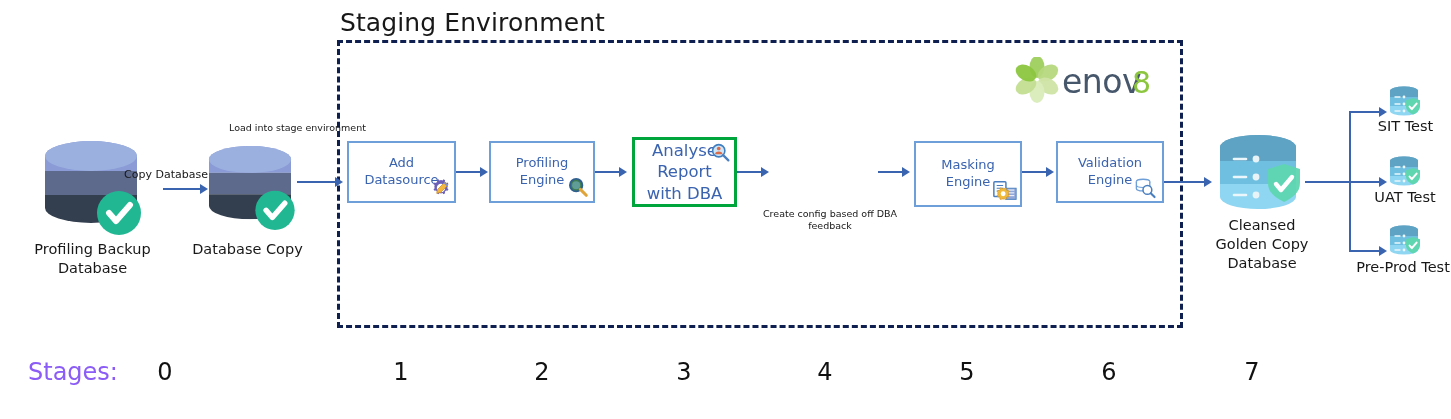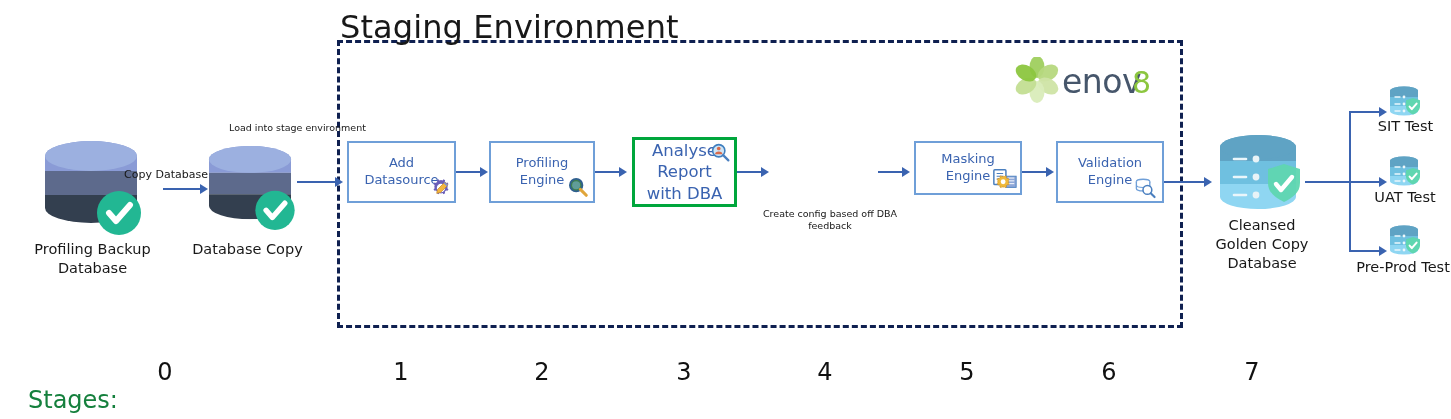--- a/index.html
+++ b/index.html
@@ -4,21 +4,21 @@
 <style>
   html,body{margin:0;padding:0;background:#ffffff;}
   body{width:1451px;height:419px;position:relative;overflow:hidden;
        font-family:"DejaVu Sans","Liberation Sans",sans-serif;}
   #canvas{position:relative;width:1451px;height:419px;}
   .abs{position:absolute;}
 
   
   #staging-box{left:337px;top:40px;width:846px;height:288px;
       border:3px dashed #0f2050;box-sizing:border-box;}
-  #staging-title{left:340px;top:8px;font-size:32px;color:#181818;
+  #staging-title{left:340px;top:8px;font-size:25px;color:#181818;
       letter-spacing:.1px;white-space:nowrap;}
 
   
   .pbox{box-sizing:border-box;border:2px solid #6f9fd8;background:#ffffff;
       display:flex;align-items:center;justify-content:center;text-align:center;}
   .pbox.green{border:3px solid #00a63c;}
   .pbox .plabel{color:#3a63b0;font-size:13px;line-height:1.28;
       padding:0 4px;white-space:pre-line;}
   .pbox.green .plabel{font-size:16.5px;}
 
@@ -32,21 +32,21 @@
       border-left:8px solid #3a63b0;}
   .vline{position:absolute;width:2px;background:#3a63b0;}
 
   
   .cap{position:absolute;text-align:center;color:#181818;}
   .cap-lg{font-size:14.5px;line-height:1.32;}
   .cap-sm{font-size:11px;line-height:1.3;}
   .cap-xs{font-size:9.5px;line-height:1.3;}
 
   
-  #stages-label{left:28px;top:358px;font-size:24px;color:#15803d;margin-top:28px;}
+  #stages-label{left:28px;top:358px;font-size:24px;color:#8b5cf6;}
   .stage-num{position:absolute;top:358px;font-size:24px;color:#111;
       text-align:center;width:40px;}
 
   
   #enov8{left:1015px;top:57px;width:145px;height:48px;text-align:center;}
 
   
   .dbwrap{position:absolute;}
 </style>
 </head>
@@ -158,21 +158,21 @@
   </div>
 
   <div class="arrow-h" style="left:737px;top:171px;width:26px;"></div>
   <div class="arrow-head" style="left:761px;top:167px;"></div>
 
   <div class="cap cap-xs" style="left:755px;top:208px;width:150px;">Create config based off DBA feedback</div>
 
   <div class="arrow-h" style="left:878px;top:171px;width:26px;"></div>
   <div class="arrow-head" style="left:902px;top:167px;"></div>
 
-  <div class="abs pbox" id="box5" style="left:914px;top:141px;width:108px;height:54px;">
+  <div class="abs pbox" id="box5" style="left:914px;top:141px;width:108px;height:66px;">
     <span class="plabel">Masking
 Engine</span>
     <svg class="bicon" style="right:2px;bottom:2px;" width="26" height="24" viewBox="0 0 28 24">
       <rect x="2" y="2" width="13" height="16" rx="1" fill="#ffffff" stroke="#4a7fbf" stroke-width="1.6"></rect>
       <path d="M5,6 h7 M5,9 h7 M5,12 h5" stroke="#4a7fbf" stroke-width="1.1"></path>
       <rect x="15" y="9" width="11" height="12" fill="#8fa8d8" stroke="#4a7fbf" stroke-width="1"></rect>
       <path d="M17,11 h7 M17,14 h7 M17,17 h7" stroke="#ffffff" stroke-width="1"></path>
       <g transform="translate(12,15)">
         <path d="M0,-6 l1.4,.4 .8,-1 1.4,.9 -.3,1.3 1,1 1.3,-.3 .9,1.4 -1,.8 .4,1.4 -.4,1.4 1,.8 -.9,1.4 -1.3,-.3 -1,1 .3,1.3 -1.4,.9 -.8,-1 -1.4,.4 -1.4,-.4 -.8,1 -1.4,-.9 .3,-1.3 -1,-1 -1.3,.3 -.9,-1.4 1,-.8 -.4,-1.4 .4,-1.4 -1,-.8 .9,-1.4 1.3,.3 1,-1 -.3,-1.3 1.4,-.9 .8,1 z" fill="#f0b93a" stroke="#c98a20" stroke-width=".6"></path>
         <circle cx="0" cy="0" r="2.6" fill="#ffffff"></circle>

